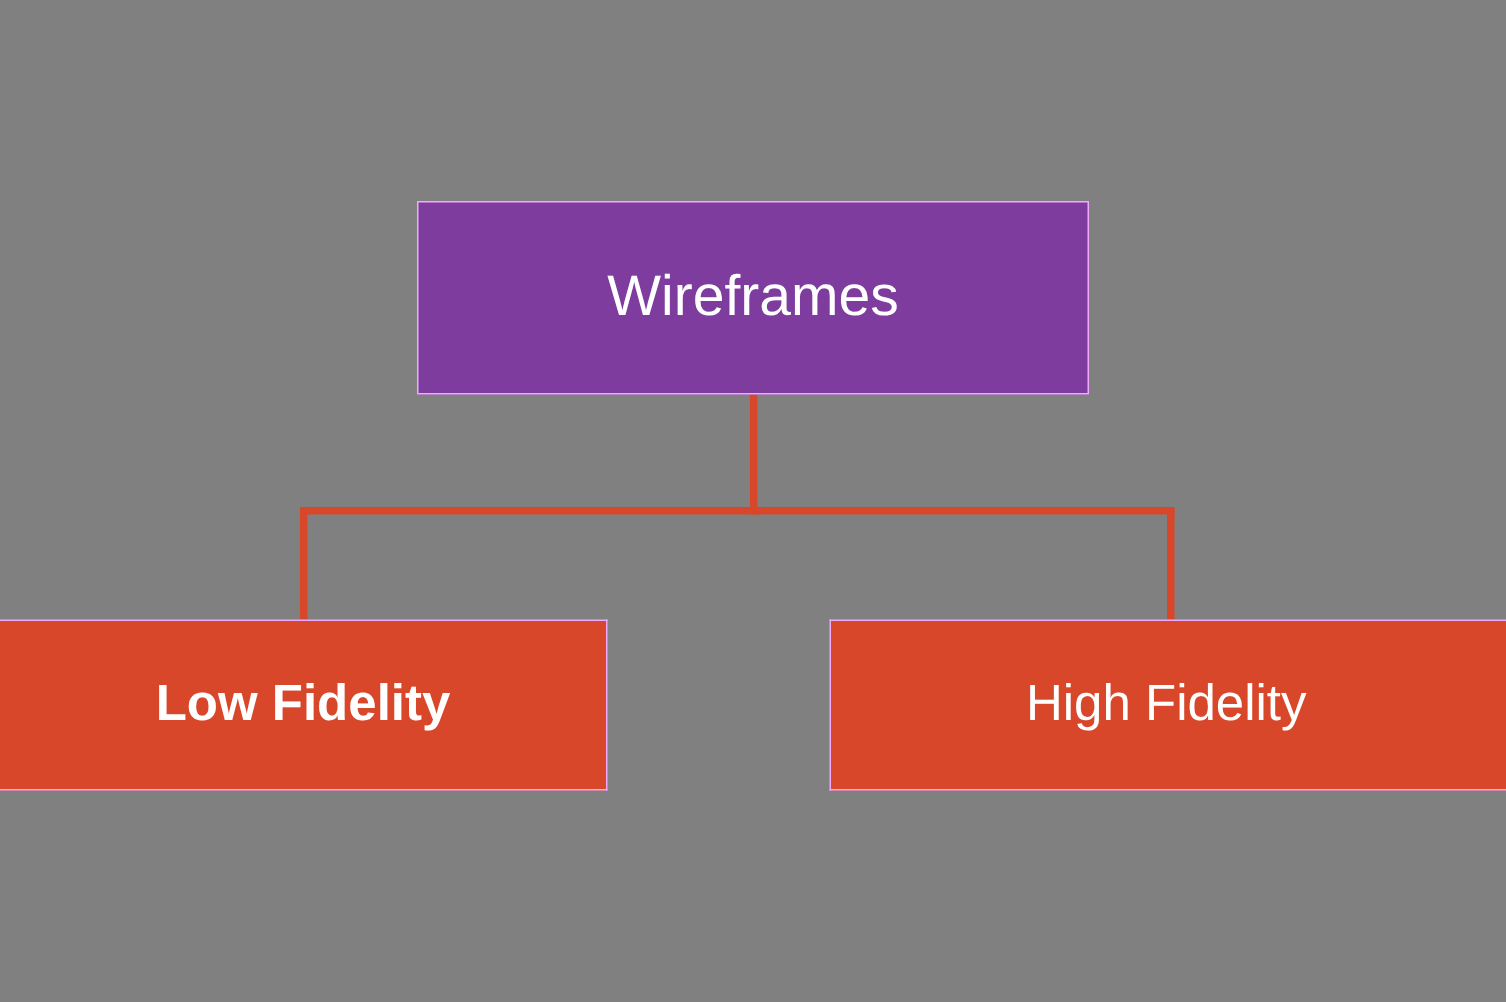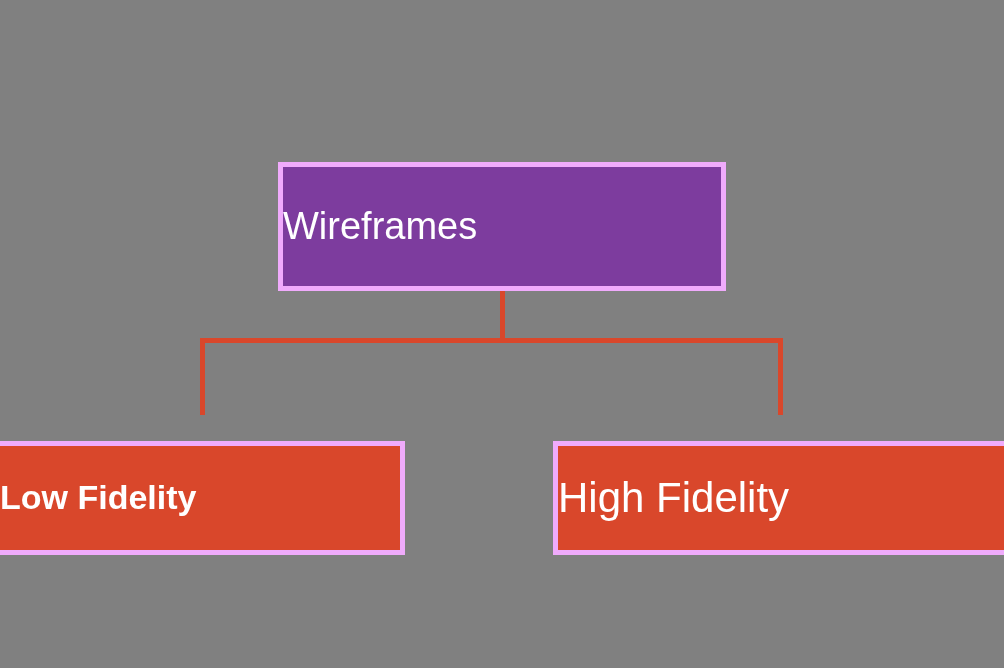--- a/index.html
+++ b/index.html
@@ -51,26 +51,26 @@
     width: 5px;
     height: 77px;
   }
 
   
   .node {
     position: absolute;
     box-sizing: border-box;
     display: flex;
     align-items: center;
-    border: 5px solid #f0abfc;
+    justify-content: center;
+    border: 1px solid #f0abfc;
     color: #FFFFFF;
     text-align: center;
     line-height: 1.1;
     white-space: nowrap;
-    margin-top: 28px;
   }
   .node-label {
     display: block;
     font-weight: 400;
   }
 
   
   #node-wireframes {
     left: 278px;
     top: 134px;
@@ -100,21 +100,21 @@
   
   #node-high-fidelity {
     left: 553px;
     top: 413px;
     width: 459px;
     height: 114px;
     background: #D9472B;
     border-right: none;
   }
   #node-high-fidelity .node-label {
-    font-size: 42px;
+    font-size: 34px;
     padding-right: 11px;
   }
 </style>
 </head>
 <body>
 
 <div id="canvas">
 
   <div class="connector" id="stem-vertical"></div>
   <div class="connector" id="bus-horizontal"></div>

